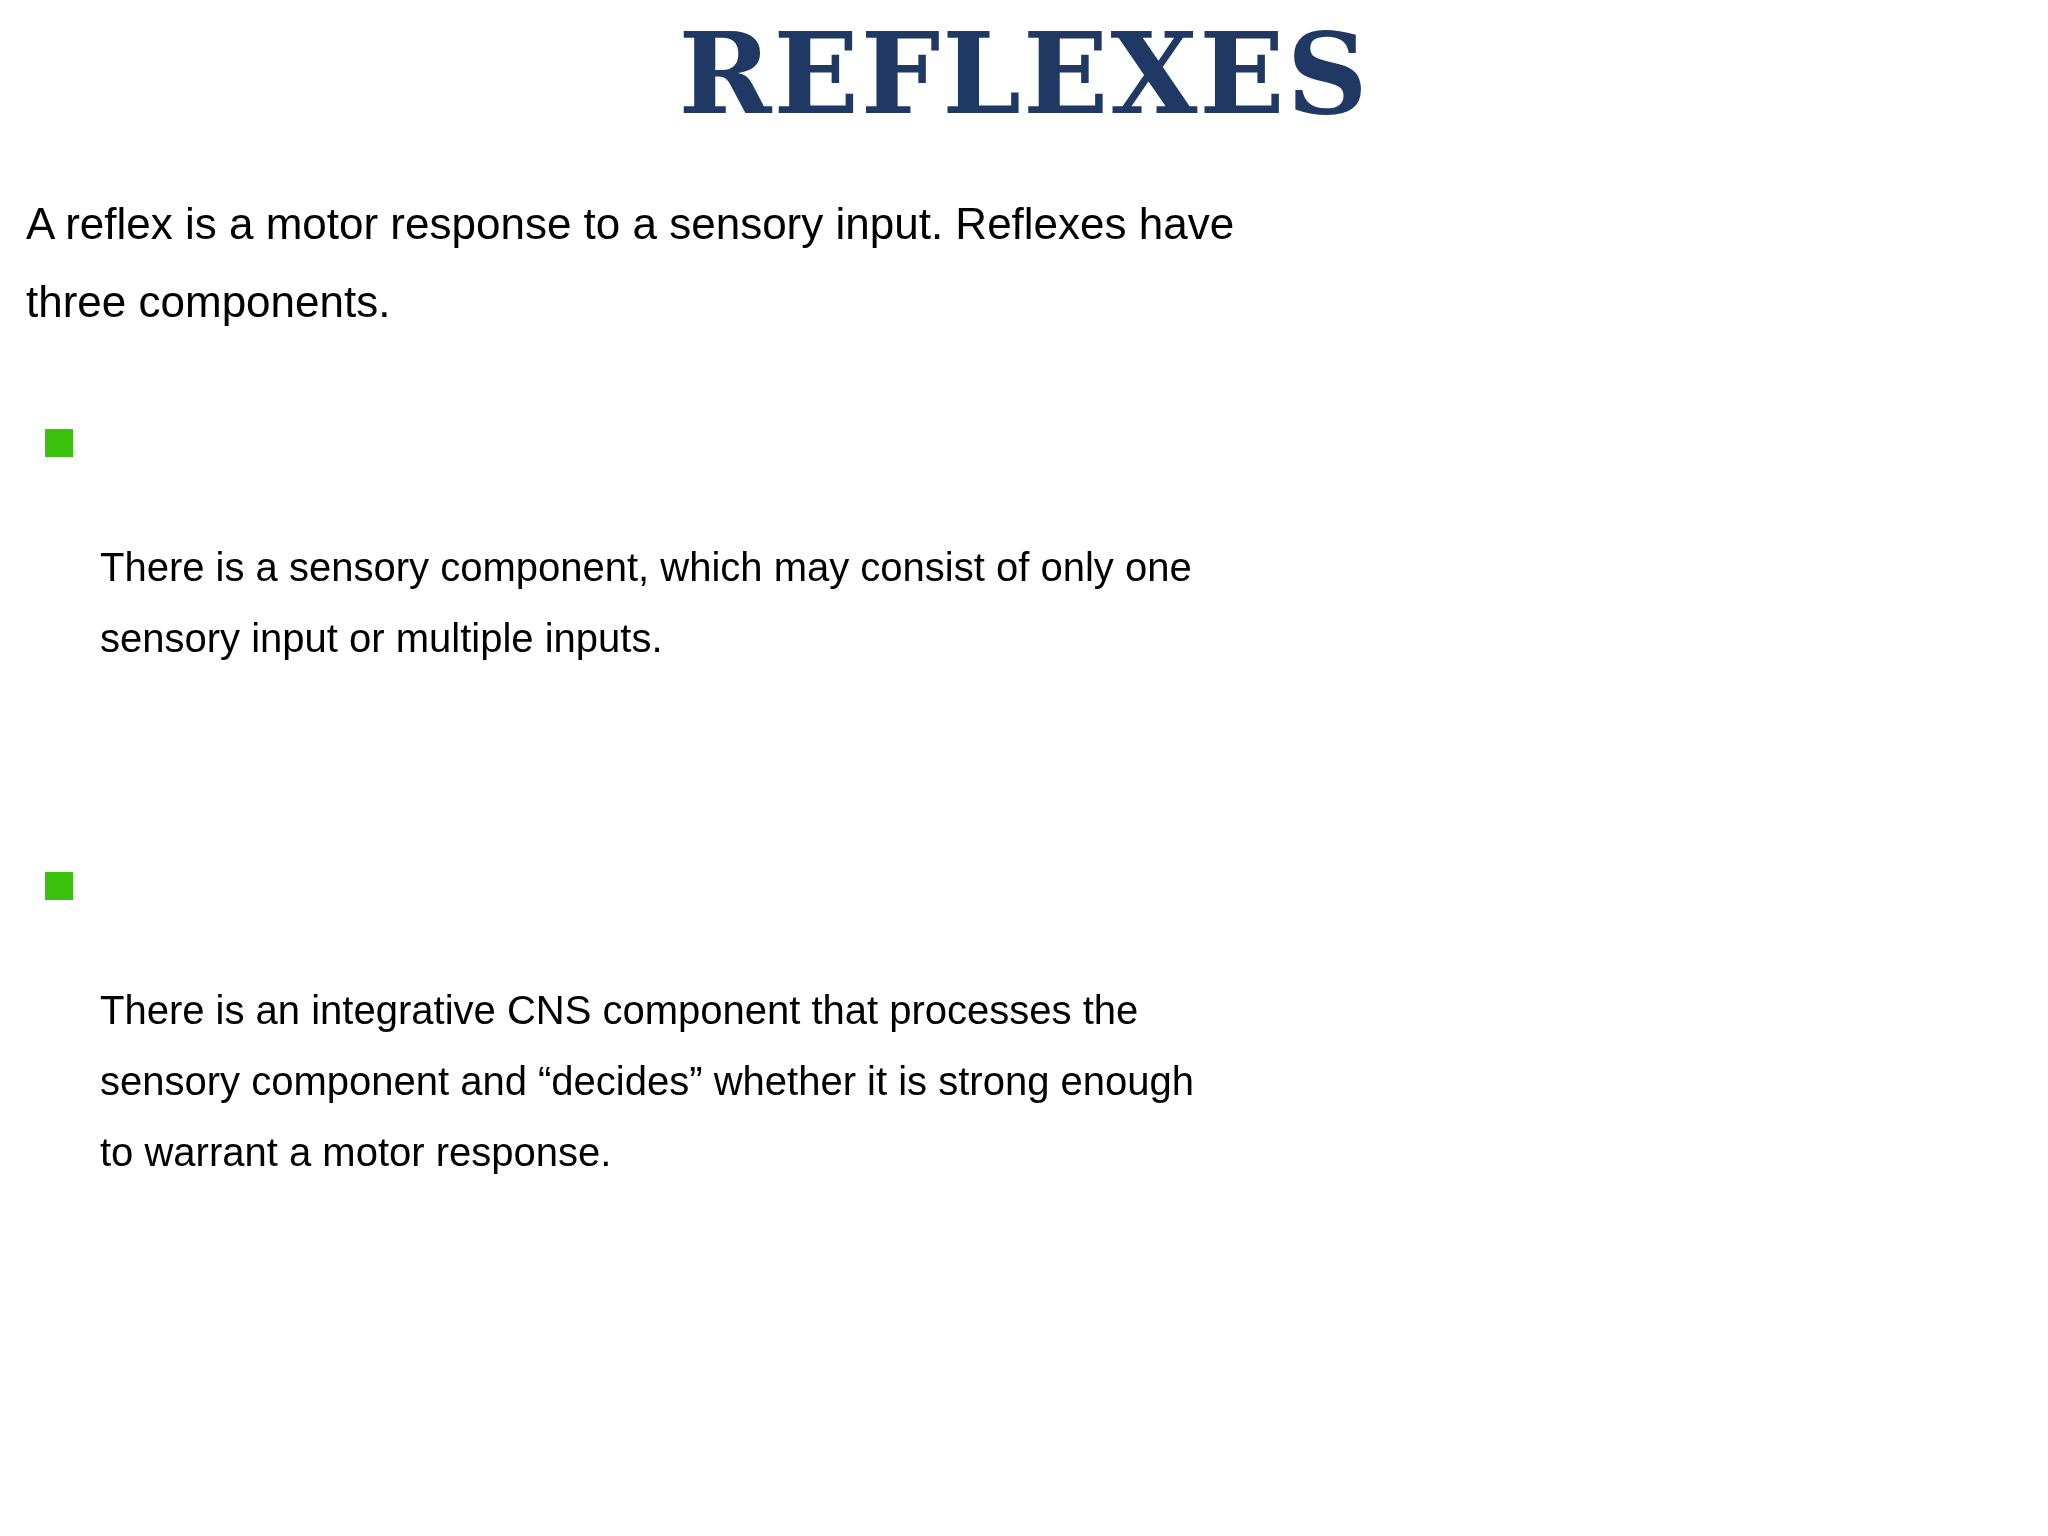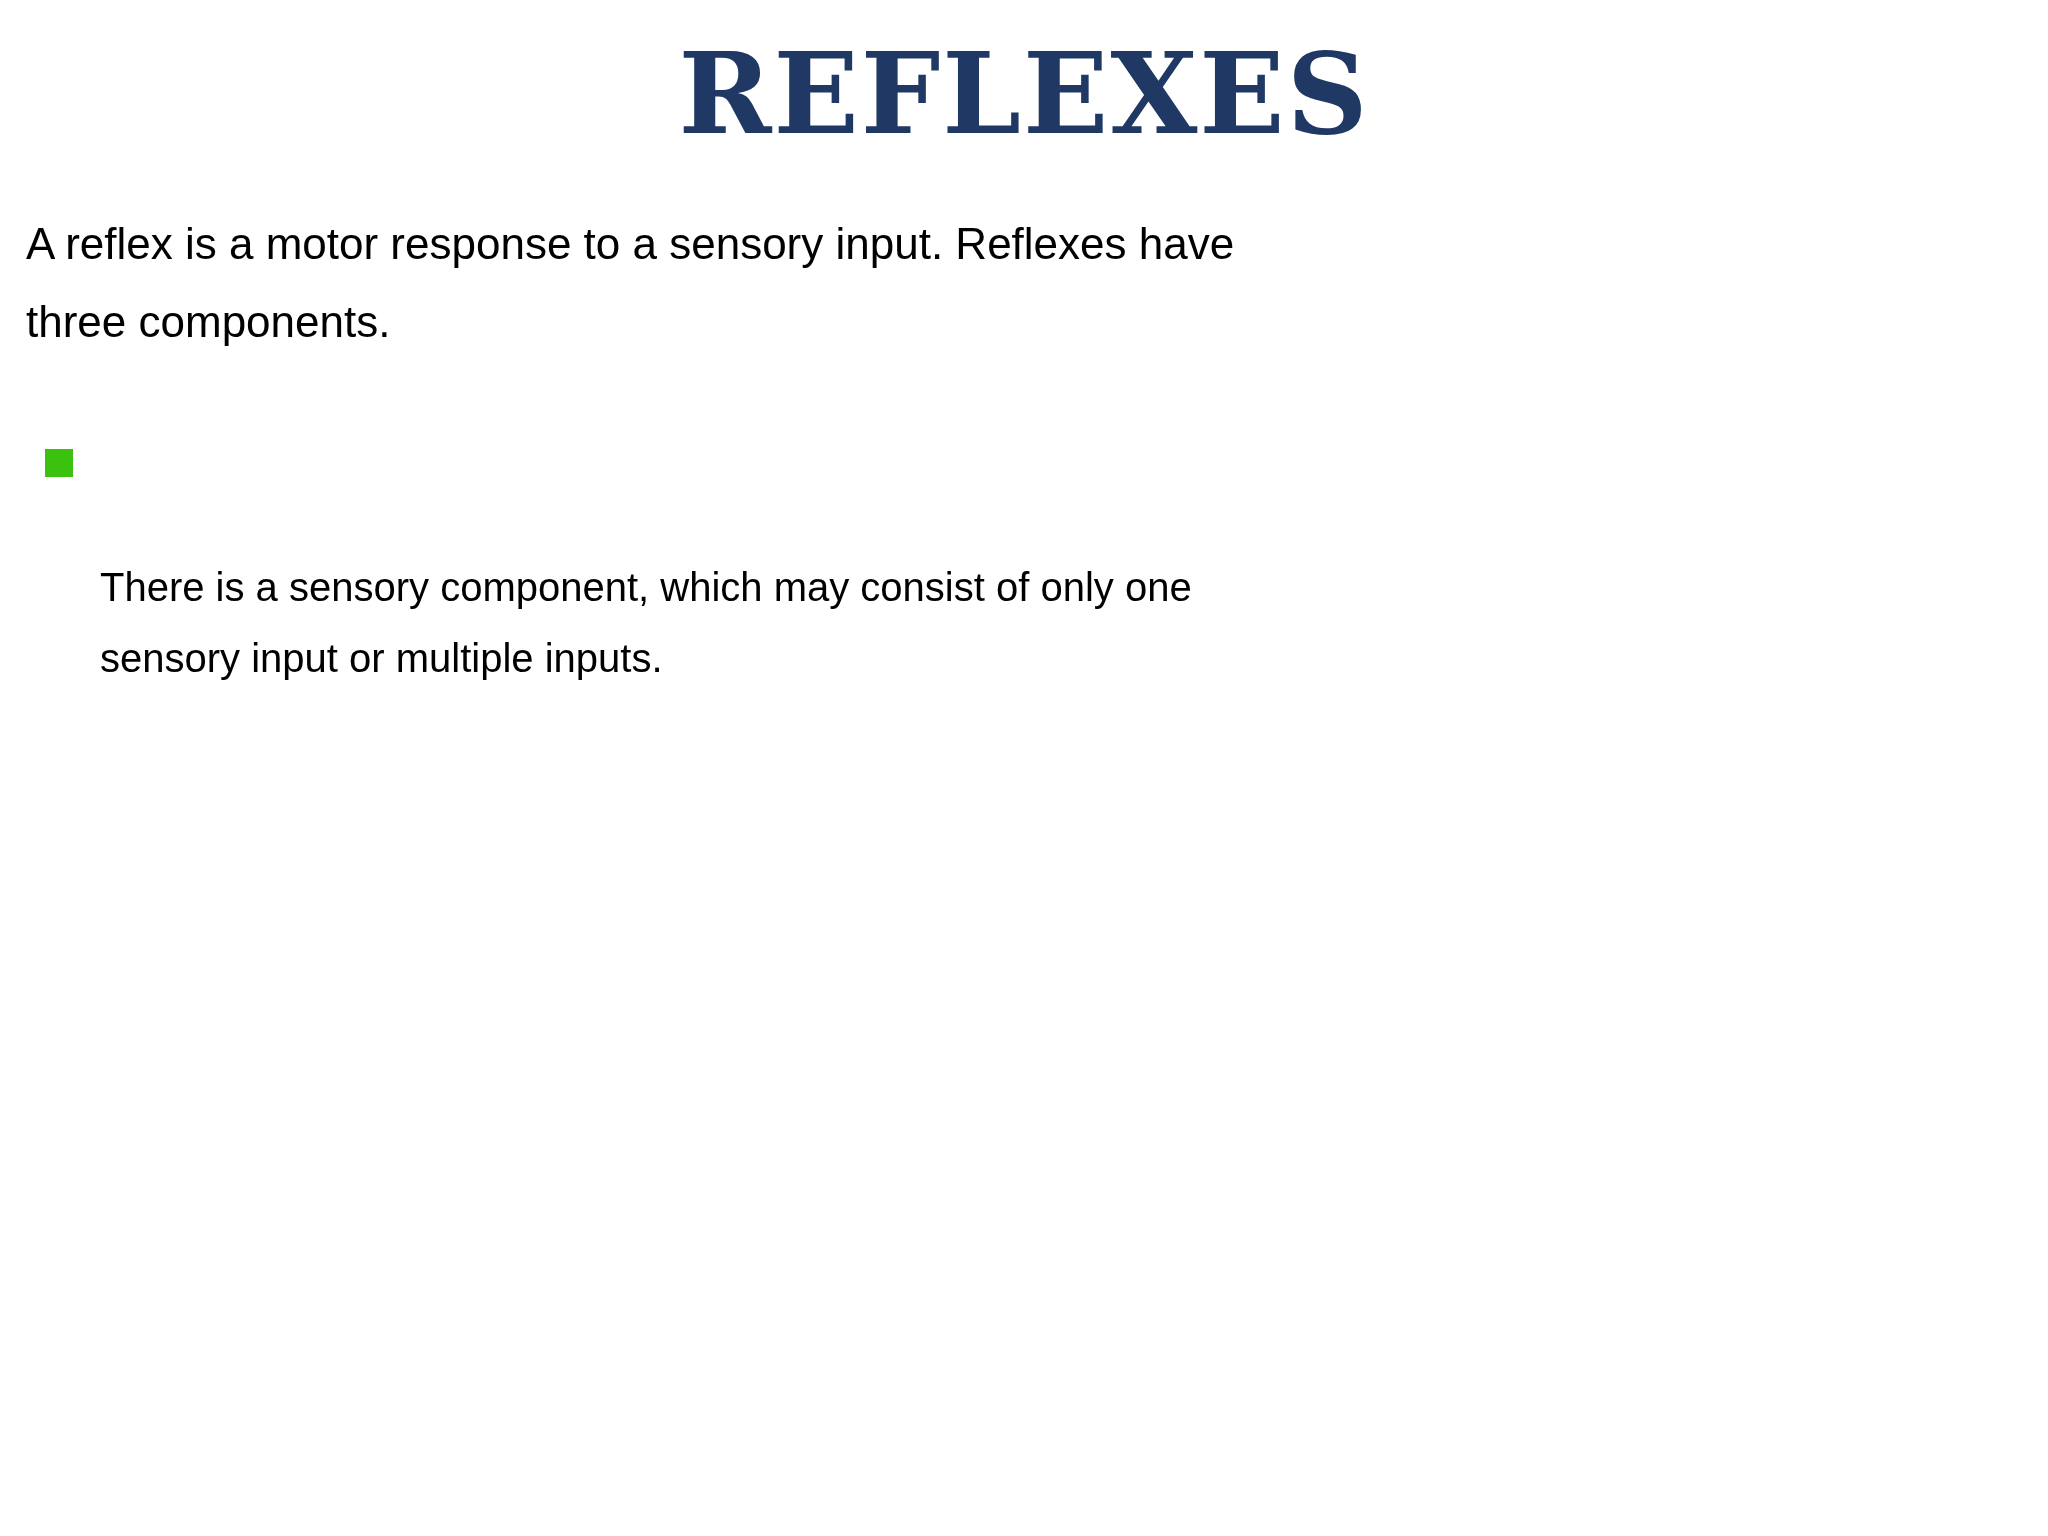--- a/index.html
+++ b/index.html
@@ -8,21 +8,20 @@
     background: #ffffff;
   }
   .slide {
     position: relative;
     width: 2048px;
     height: 1200px;
     background: var(--background, #ffffff);
     overflow: hidden;
     font-family: "Liberation Sans", sans-serif;
     color: var(--body, #000000);
-    margin-top: 20px;
   }
   .title {
     margin: 10px 0 0 0;
     text-align: center;
     font-family: "DejaVu Serif", serif;
     font-weight: bold;
     font-size: 112px;
     line-height: 1.15;
     letter-spacing: 2px;
     color: var(--title, #1f3864);
@@ -70,15 +69,21 @@
 three components.</p>
 
   <ul class="bullets">
 
     <li class="bullet-item">
       <span class="marker"></span>
       <span class="text">There is a sensory component, which may consist of only one
 sensory input or multiple inputs.</span>
     </li>
 
+    <li class="bullet-item">
+      <span class="marker"></span>
+      <span class="text">There is an integrative CNS component that processes the
+sensory component and “decides” whether it is strong enough
+to warrant a motor response.</span>
+    </li>
 
   </ul>
 </div>
 
 </body></html>

